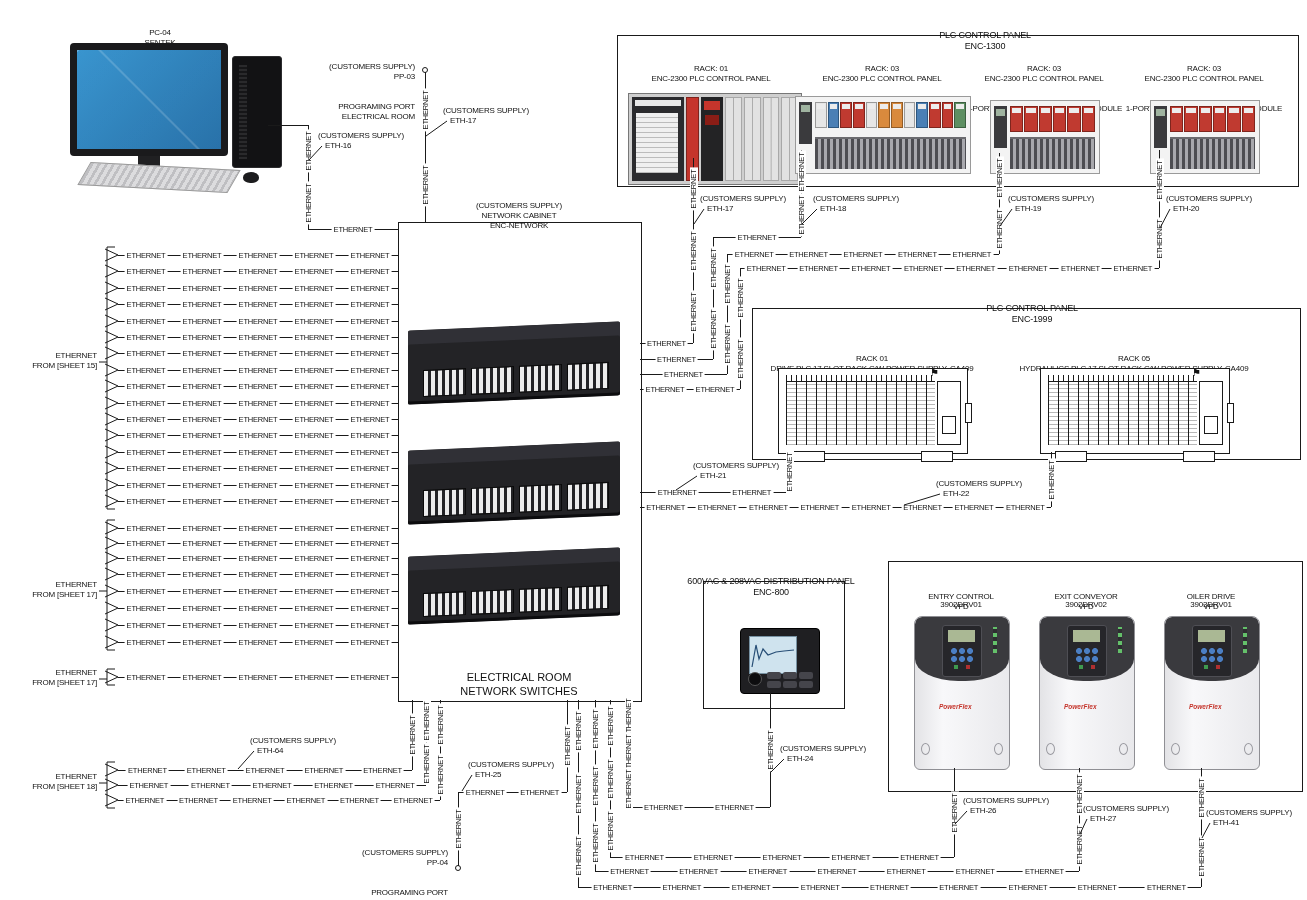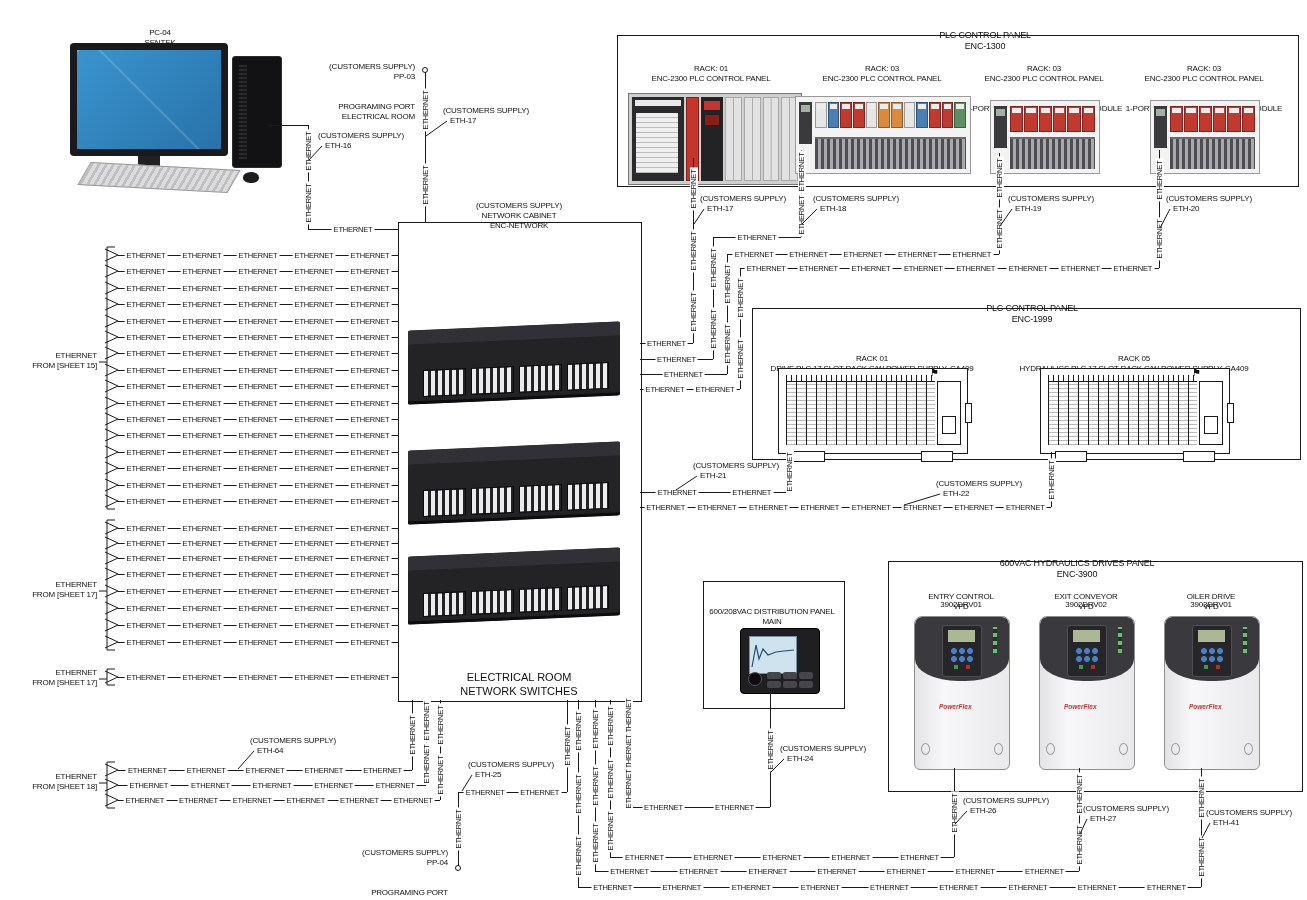--- a/index.html
+++ b/index.html
@@ -166,28 +166,24 @@
   </div>
   <div class="t tc" style="left:872px;top:334px">
     <div>RACK 01</div><div>DRIVE PLC 17 SLOT RACK C/W POWER SUPPLY, CA409</div>
     <div>2099PLC01</div>
   </div>
   <div class="t tc" style="left:1134px;top:334px">
     <div>RACK 05</div><div>HYDRAULICS PLC 17 SLOT RACK C/W POWER SUPPLY, CA409</div>
     <div>2199PLC01</div>
   </div>
 
-  <div class="t tc" style="left:772px;top:587px">
-    <div>600/208VAC DISTRIBUTION PANEL</div><div>MAIN</div>
-    <div>POWER METER</div><div>801PMD1</div>
-  </div>
-
-  <div class="t tc big" style="left:1077px;top:536px">
-    <div>600VAC HYDRAULICS DRIVES PANEL</div><div>ENC-3900</div>
-  </div>
+  <div class="t tc big" style="left:771px;top:554px">
+    <div>600VAC &amp; 208VAC DISTRIBUTION PANEL</div><div>ENC-800</div>
+  </div>
+
   <div class="t tc" style="left:961px;top:572px">
     <div>ENTRY CONTROL</div><div>VFD</div>
   </div>
   <div class="t tc" style="left:961px;top:600px">3902DRV01</div>
   <div class="t tc" style="left:1086px;top:572px">
     <div>EXIT CONVEYOR</div><div>VFD</div>
   </div>
   <div class="t tc" style="left:1086px;top:600px">3902DRV02</div>
   <div class="t tc" style="left:1211px;top:572px">
     <div>OILER DRIVE</div><div>VFD</div>

